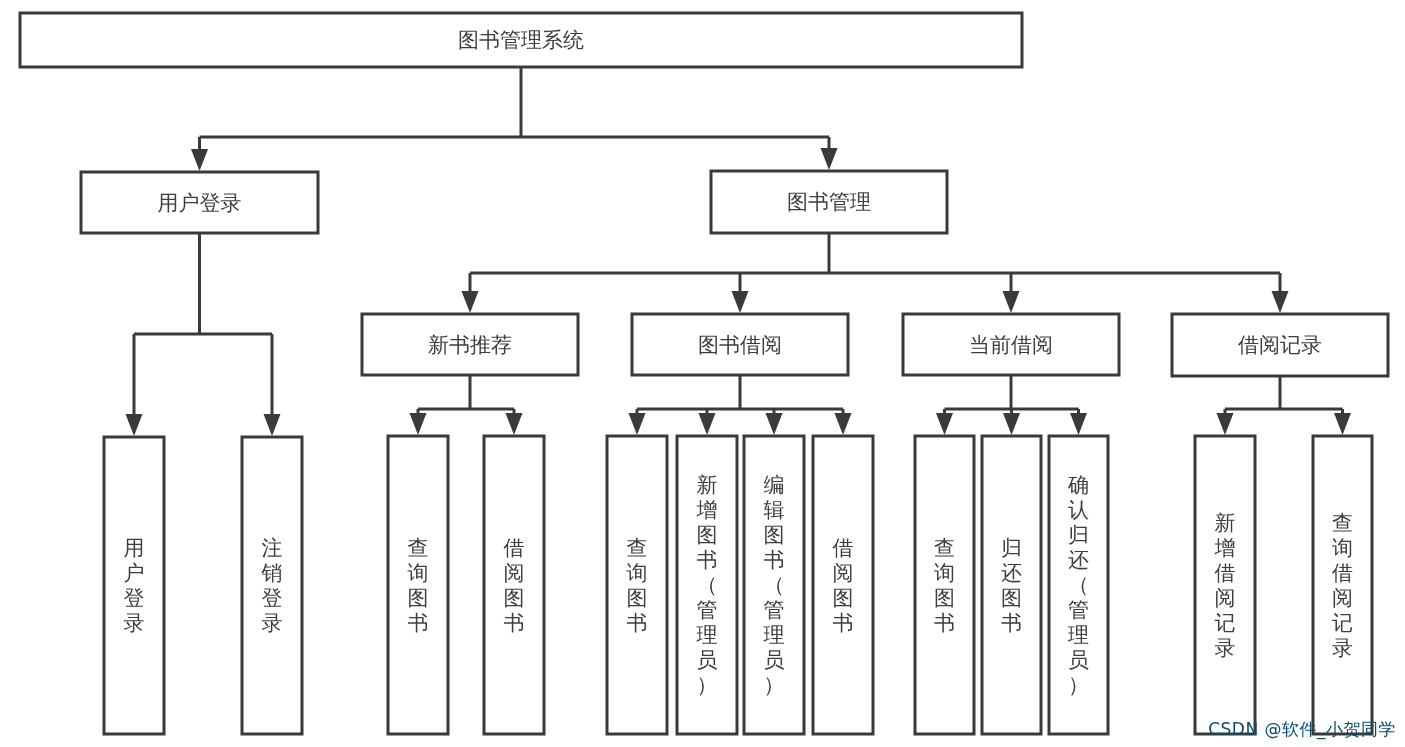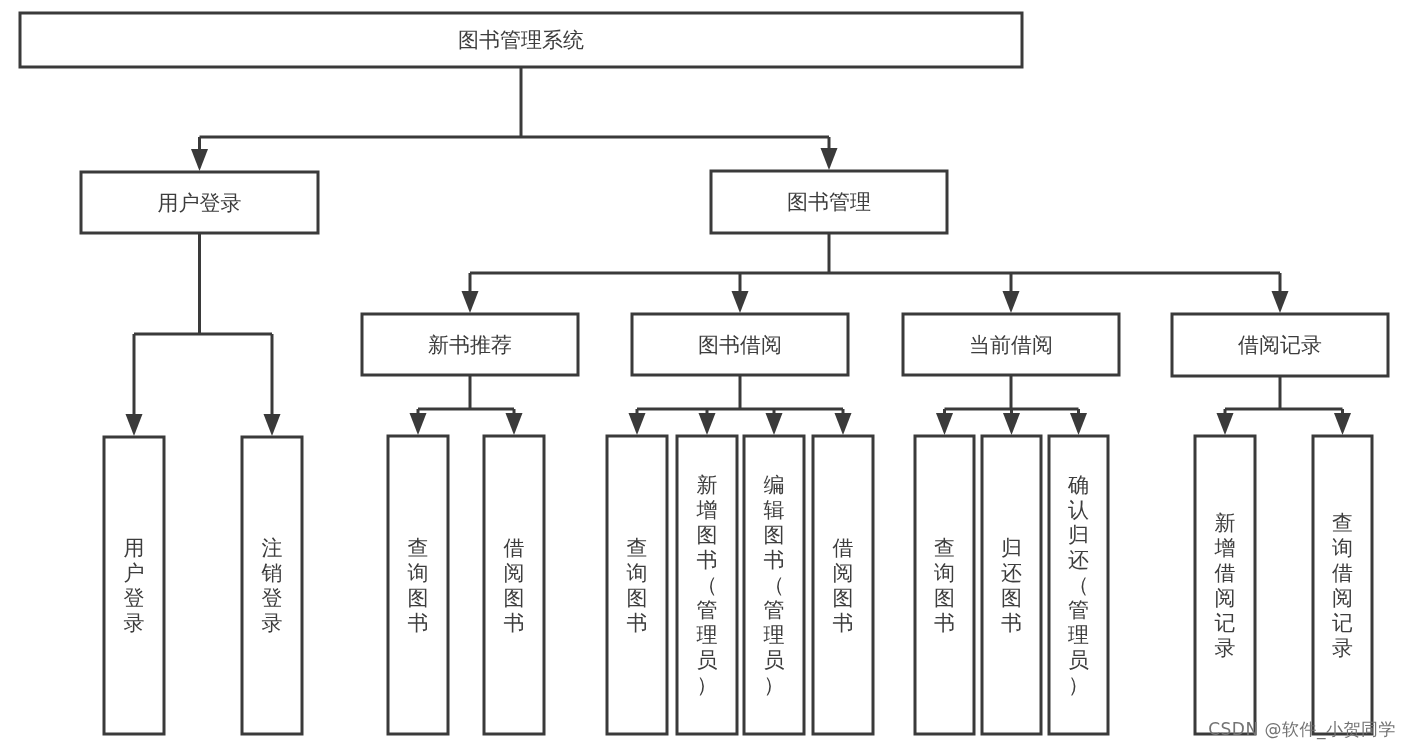--- a/index.html
+++ b/index.html
@@ -54,21 +54,21 @@
     font-size: 21px;
     fill: #3d3d3d;
     white-space: pre;
   }
   .watermark {
     position: absolute;
     right: 8px;
     bottom: 6px;
     font-family: "DejaVu Sans", "Liberation Sans", sans-serif;
     font-size: 17px;
-    color: #737373;
+    color: #0c4a6e;
     letter-spacing: 0.5px;
     user-select: none;
     pointer-events: none;
   }
 </style>
 </head>
 <body>
 
 <div id="diagram-root">
   <svg id="flow" viewBox="0 0 1405 747">

